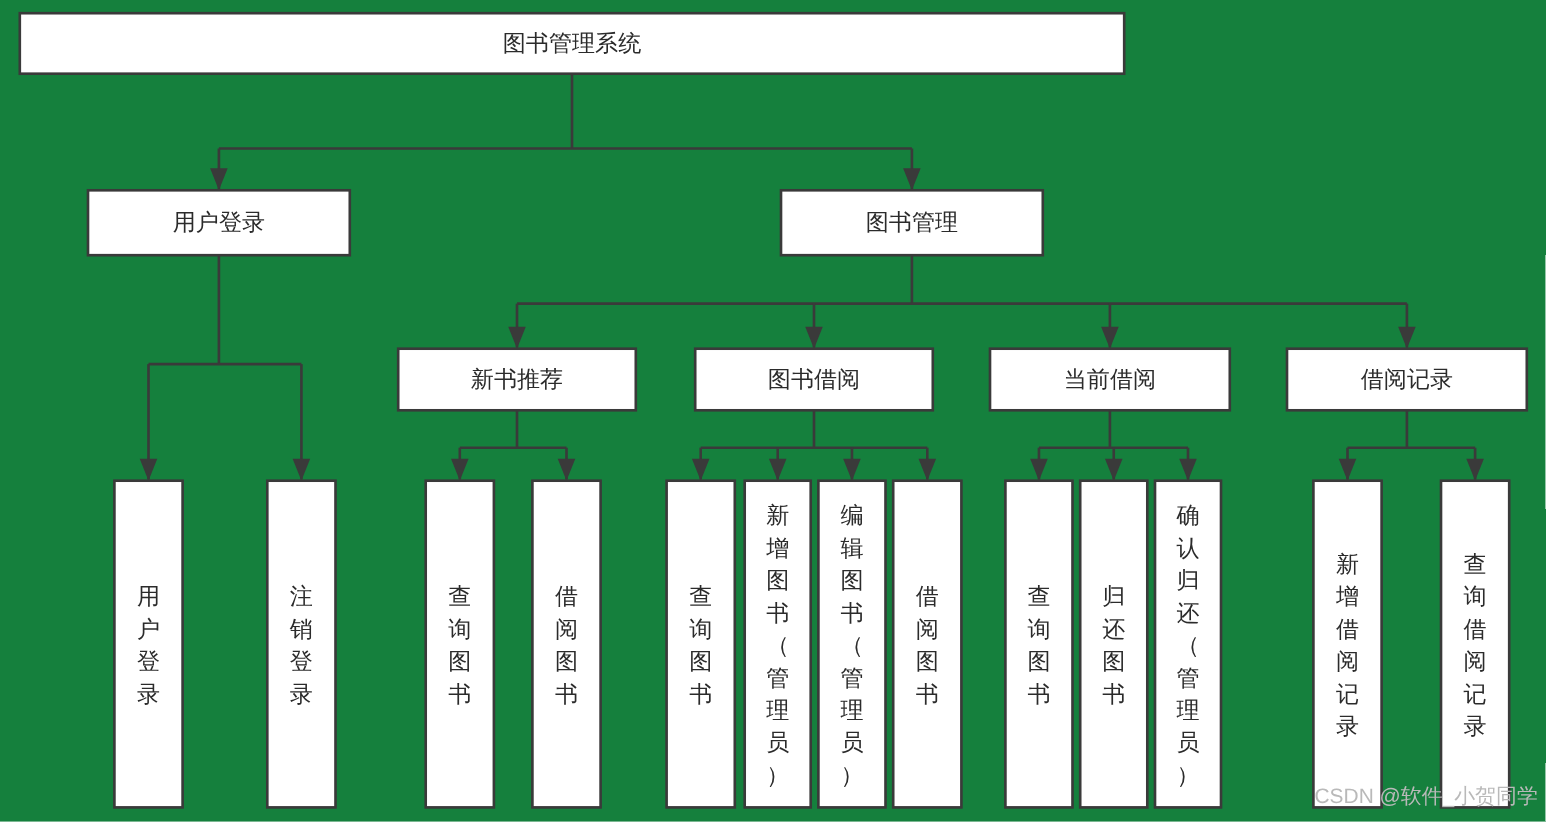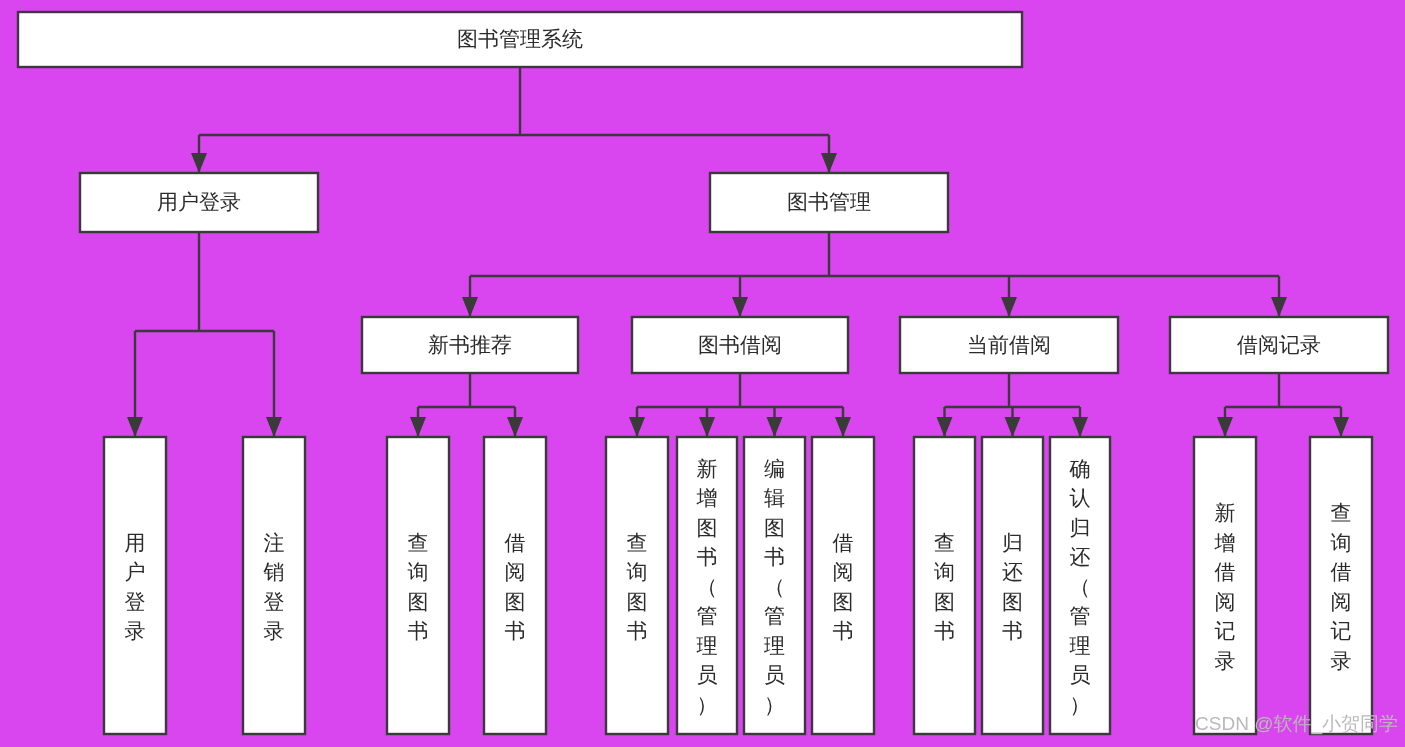--- a/index.html
+++ b/index.html
@@ -7,21 +7,21 @@
     padding: 0;
     background: #ffffff;
   }
   body {
     font-family: "Liberation Sans", "DejaVu Sans", sans-serif;
   }
   #diagram-root {
     position: relative;
     width: 1405px;
     height: 747px;
-    background: #d946ef;
+    background: #15803d;
     overflow: hidden;
   }
   svg.diagram-canvas {
     position: absolute;
     left: 0;
     top: 0;
     width: 1405px;
     height: 747px;
   }
   .node-rect {

